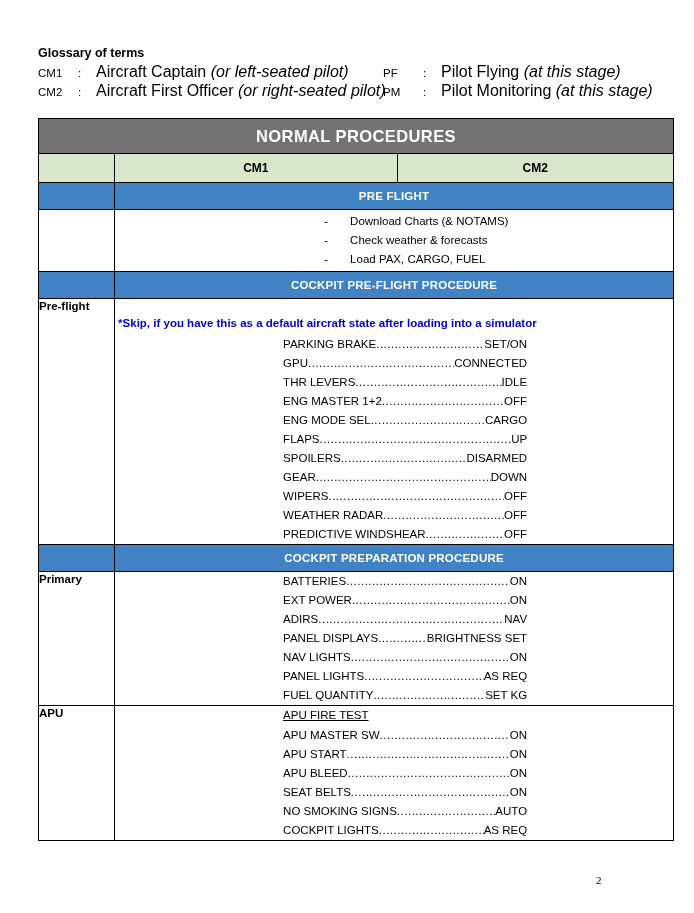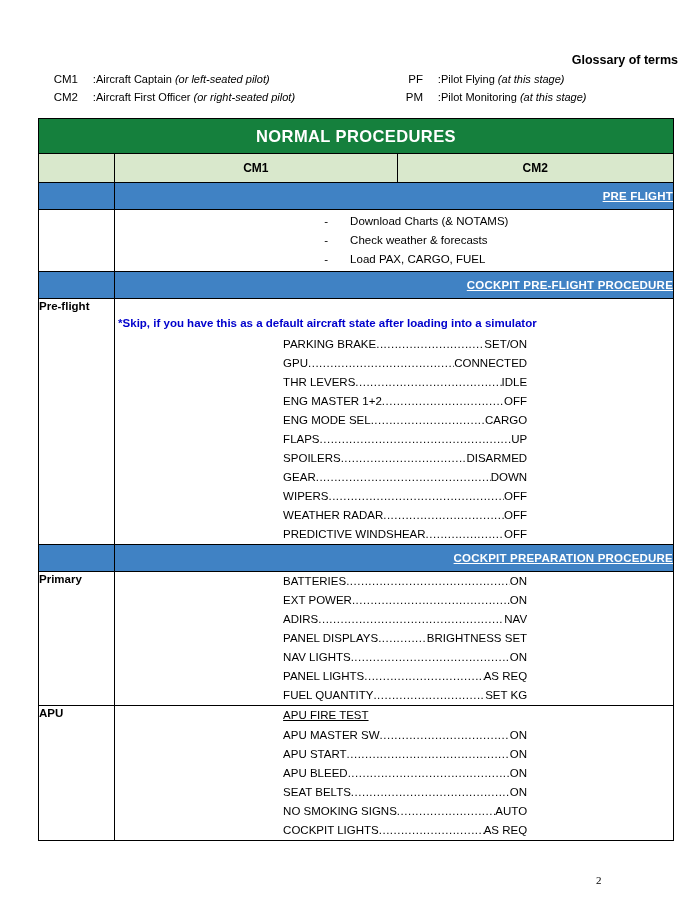--- a/index.html
+++ b/index.html
@@ -21,23 +21,22 @@
     left: 0; top: 0;
     width: 694px;
     height: 913px;
     background: #ffffff;
   }
 
   
   .glossary {
     position: absolute;
     left: 38px;
-    top: 52px;
+    top: 45px;
     width: 640px;
-    text-align: right;
   }
   .glossary-title {
     font-size: 12.5px;
     font-weight: bold;
     line-height: 16px;
     margin-bottom: 2px;
   }
   .gloss-row {
     display: flex;
     align-items: baseline;
@@ -52,21 +51,21 @@
   .gloss-code {
     width: 40px;
     flex: 0 0 40px;
     font-size: 11.5px;
   }
   .gloss-colon {
     width: 18px;
     flex: 0 0 18px;
   }
   .gloss-def {
-    font-size: 11px;
+    font-size: 16px;
     white-space: nowrap;
   }
   .gloss-def i { font-style: italic; }
 
   
   .proc-table {
     position: absolute;
     left: 38px;
     top: 118px;
     width: 636px;
@@ -77,21 +76,21 @@
     border: 1px solid #000000;
     padding: 0;
     vertical-align: top;
   }
 
   .col-label { width: 76px; }
   .col-cm1 { width: 282px; }
   .col-cm2 { width: 276px; }
 
   .title-bar {
-    background: #15803d;
+    background: #737373;
     color: #ffffff;
     text-align: center;
     font-size: 16.5px;
     font-weight: bold;
     letter-spacing: 0.4px;
     height: 34px;
     line-height: 34px;
     border: 1px solid #000000 !important;
   }
 
@@ -108,27 +107,26 @@
     line-height: 28px;
   }
 
   .band-blank {
     background: #4082c4;
     border-right: 1px solid #000 !important;
   }
   .band {
     background: #4082c4;
     color: #ffffff;
-    text-align: right;
+    text-align: center;
     font-size: 11.5px;
     font-weight: bold;
     height: 26px;
     line-height: 26px;
     letter-spacing: 0.2px;
-    text-decoration: underline;
   }
 
   .rowlabel {
     font-size: 11.5px;
     font-weight: bold;
     padding: 7px 0 0 5px;
     line-height: 15px;
     background: #ffffff;
   }
   .cell-body {

